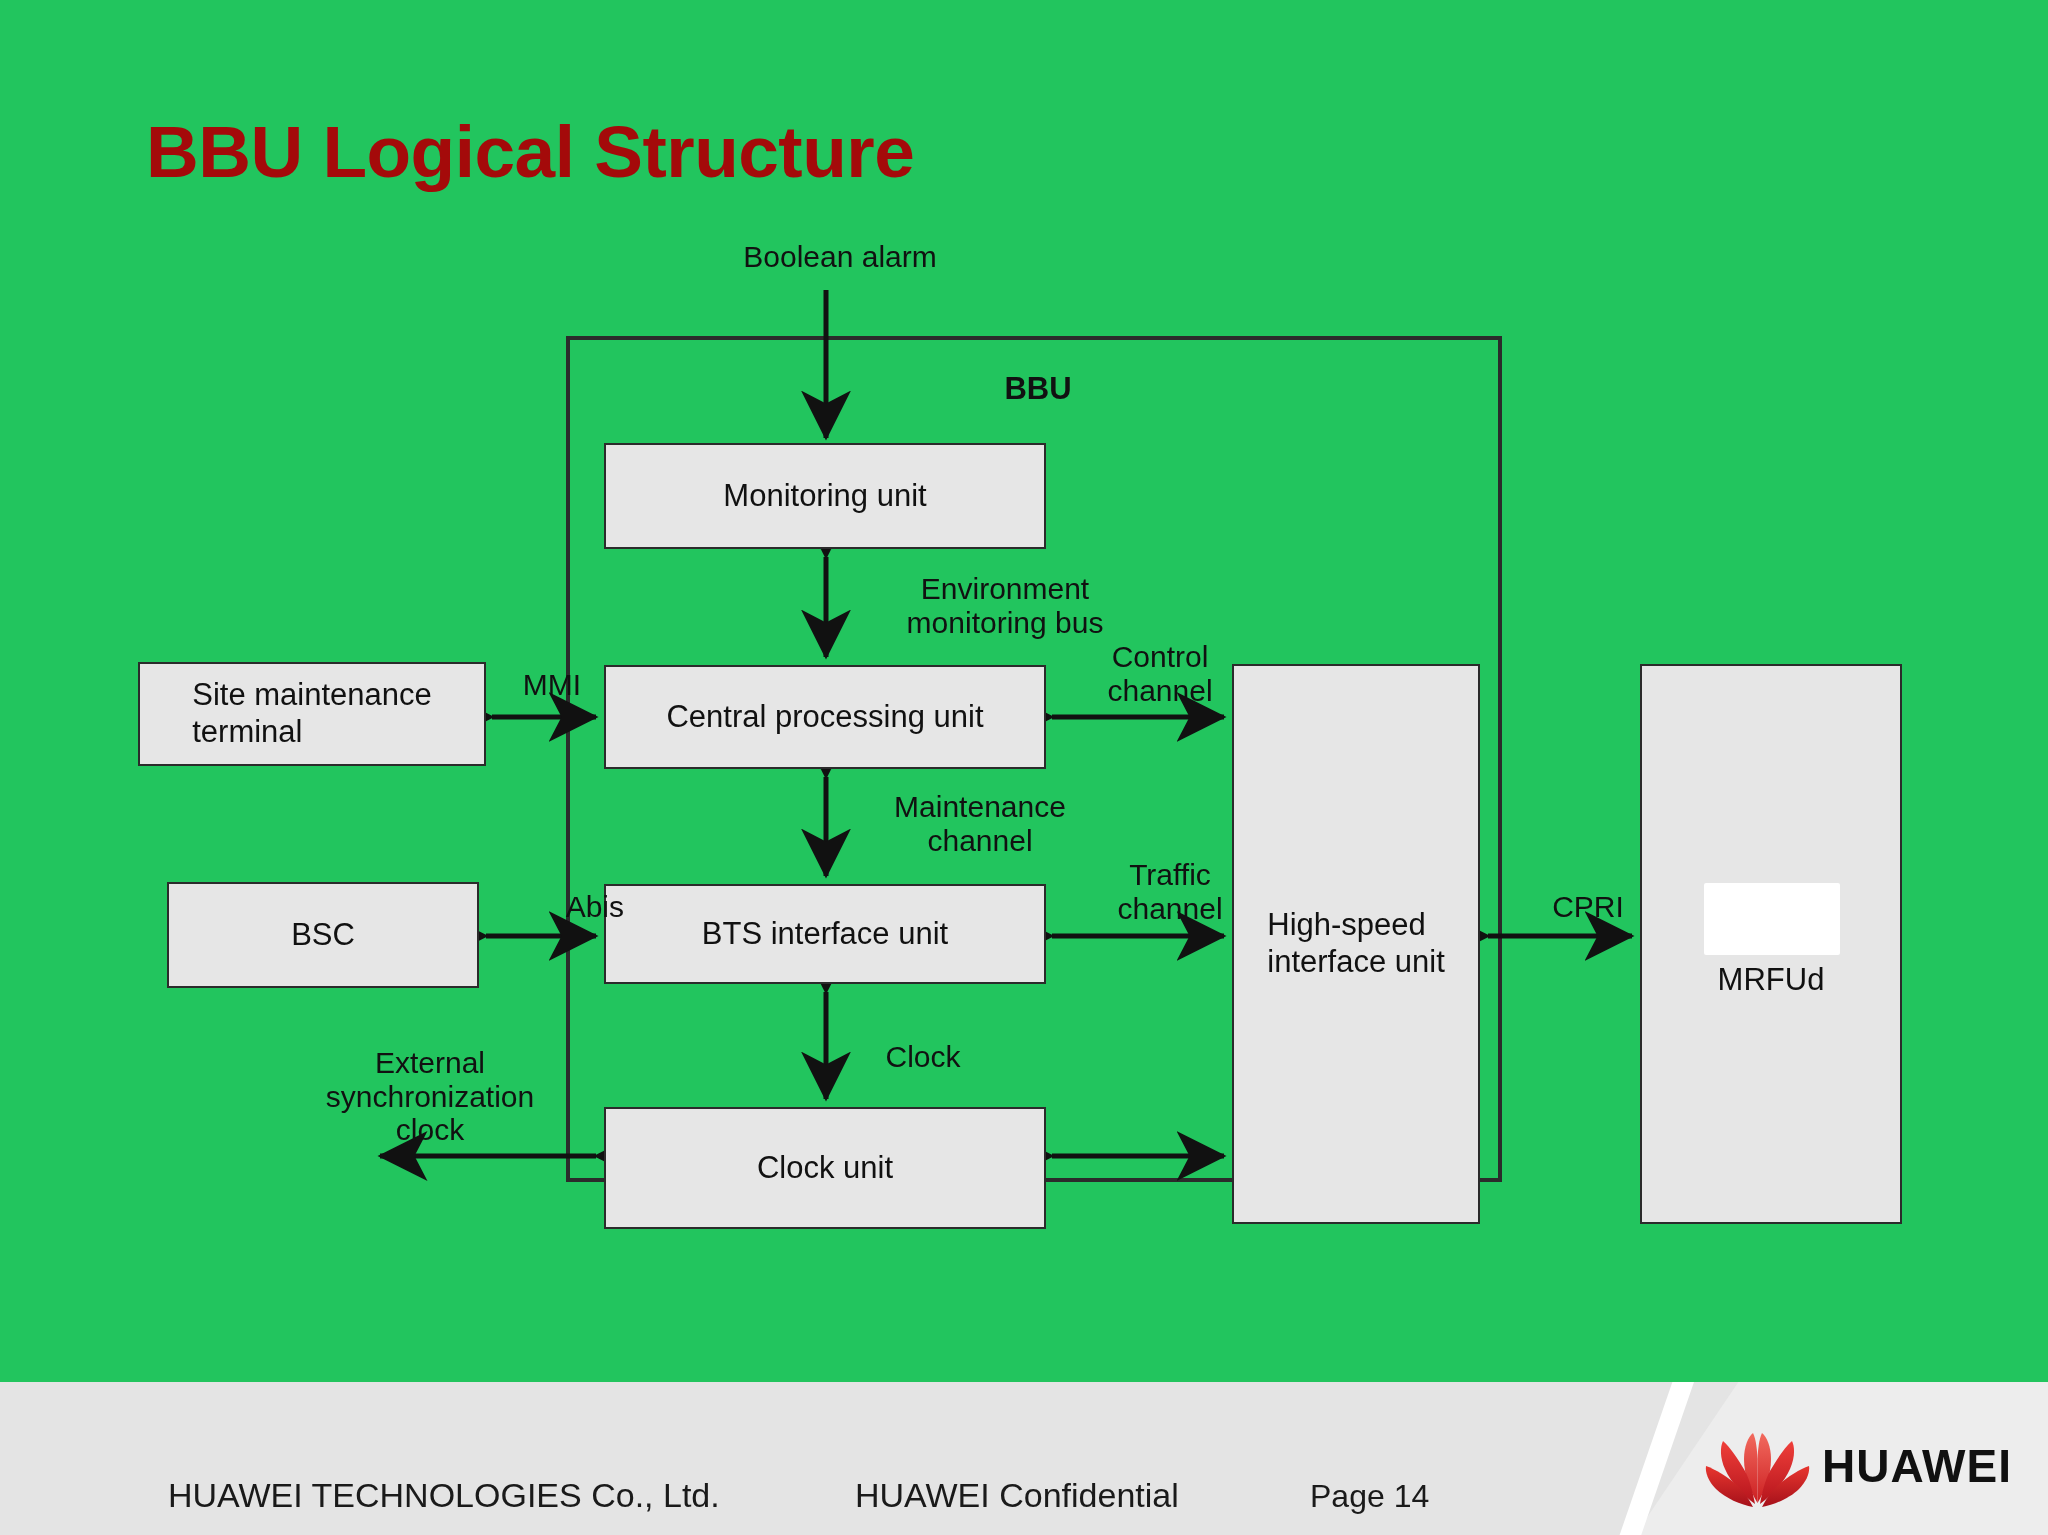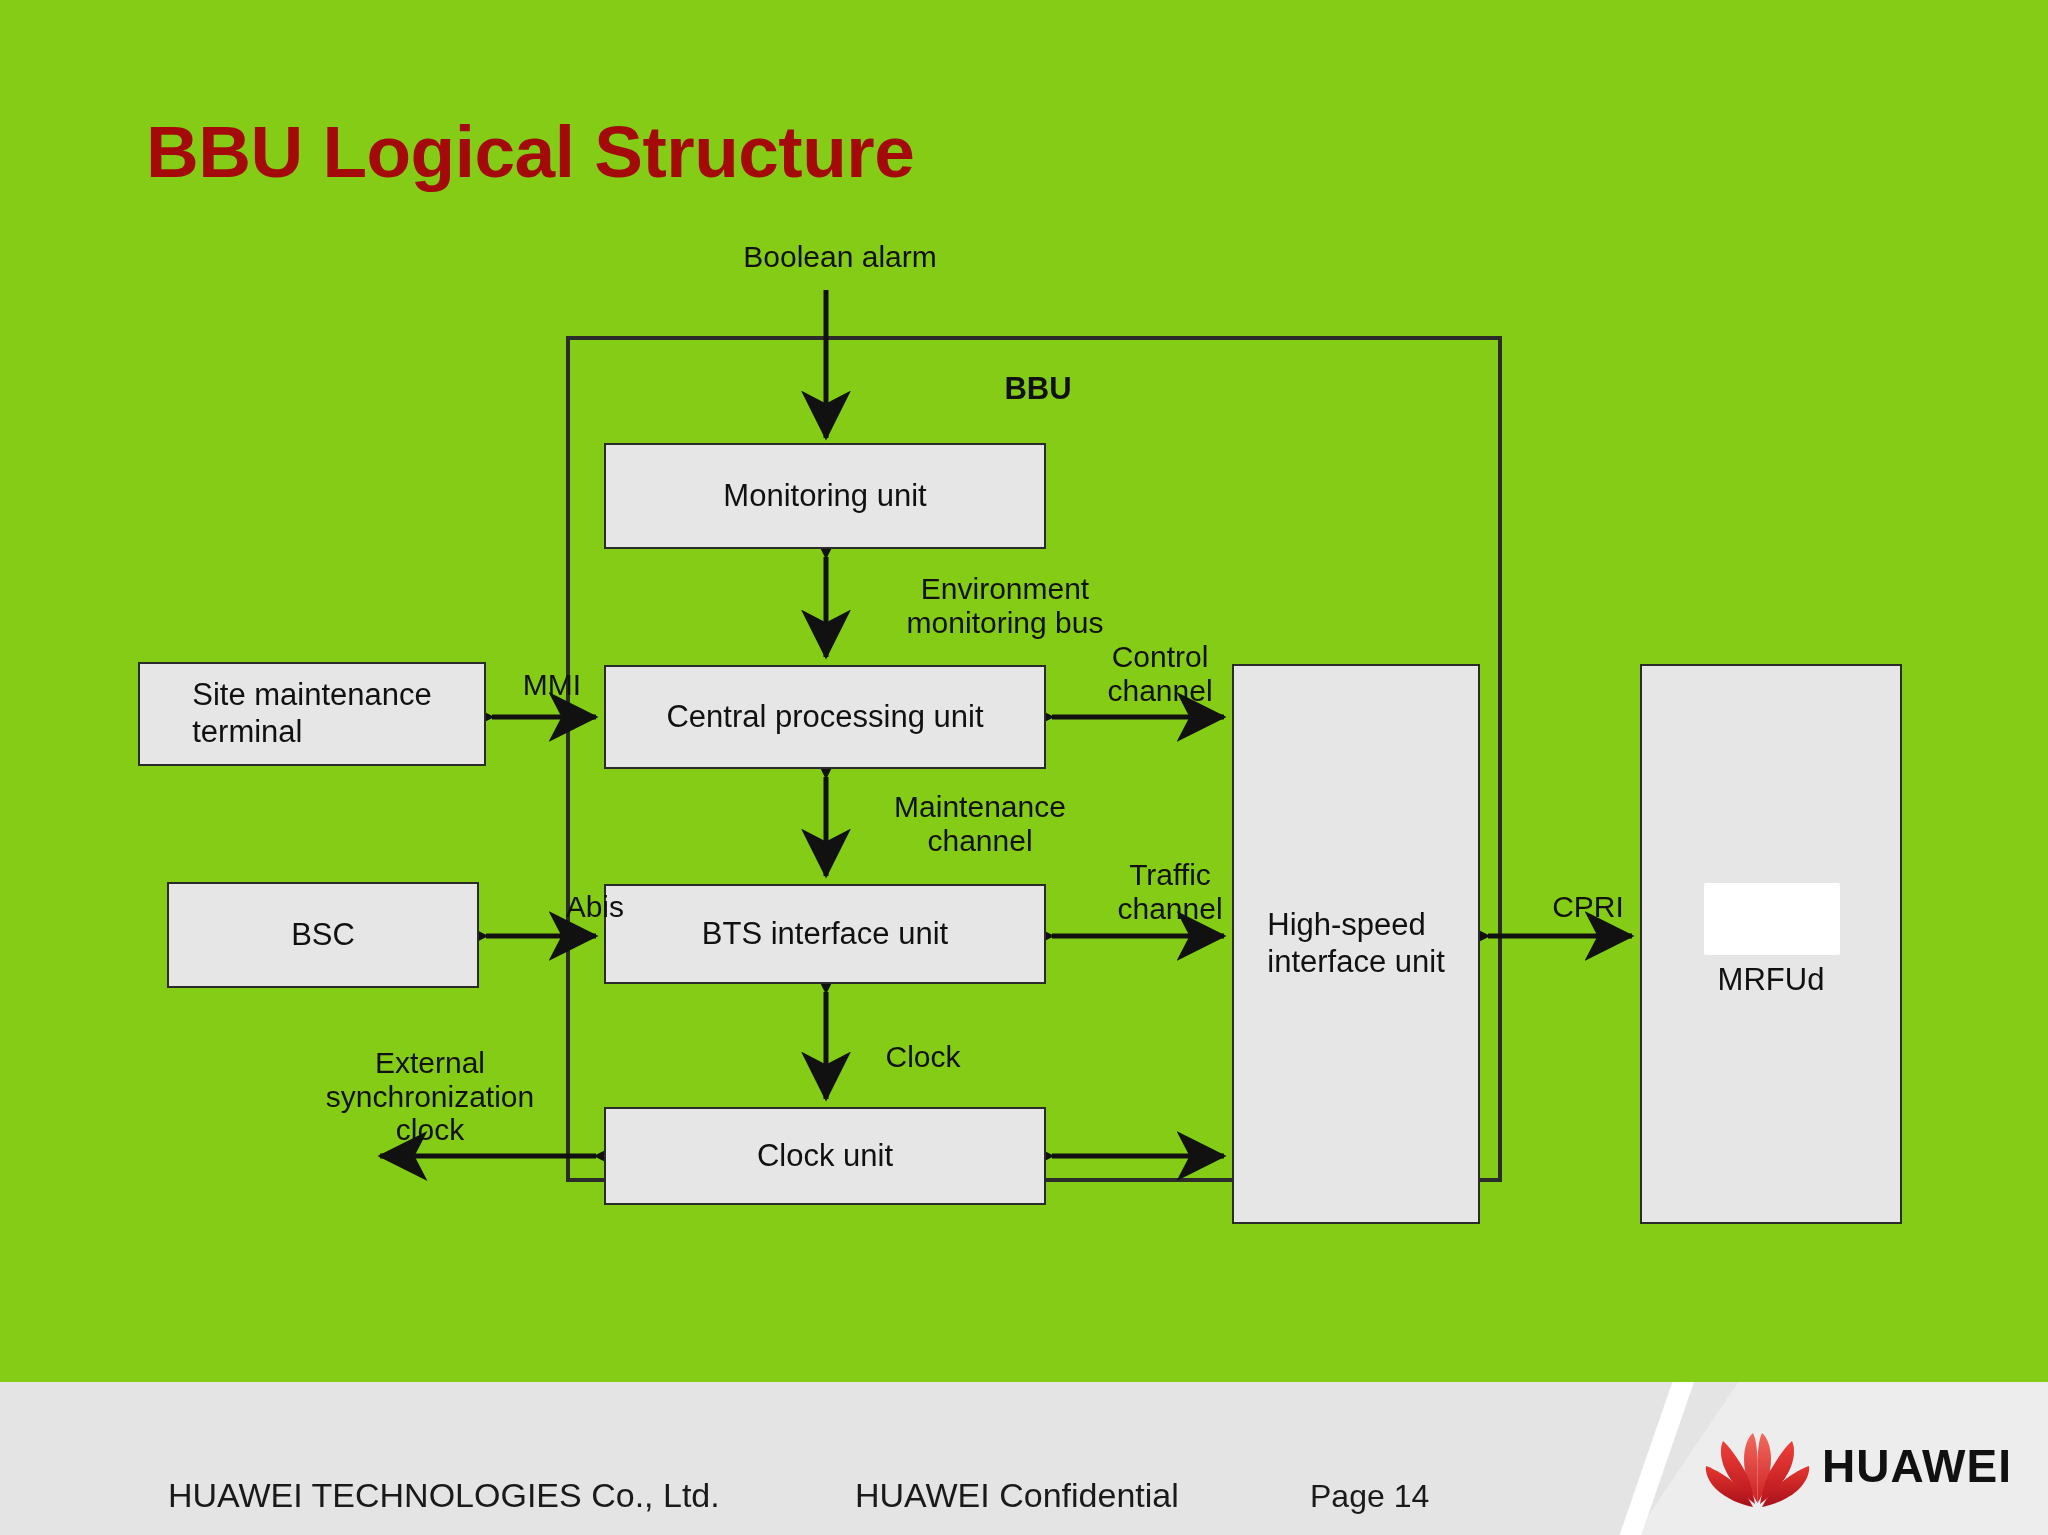--- a/index.html
+++ b/index.html
@@ -3,21 +3,21 @@
 <meta charset="utf-8">
 <style>
   html,body{margin:0;padding:0;}
   body{
     width:2048px;height:1535px;
     background:#ffffff;
     font-family:"Liberation Sans", sans-serif;
     overflow:hidden;
     position:relative;
   }
-  #slide{position:absolute;left:0;top:0;width:2048px;height:1535px;background:#84cc16;}
+  #slide{position:absolute;left:0;top:0;width:2048px;height:1535px;background:#22c55e;}
 
   
   .slide-title{
     position:absolute;left:146px;top:110px;
     font-size:73px;font-weight:bold;color:#a40a0a;
     letter-spacing:-0.5px;white-space:nowrap;
   }
 
   
   #diagram{position:absolute;left:0;top:0;width:2048px;height:1400px;}
@@ -34,21 +34,21 @@
     color:#111;
     font-size:31px;
     line-height:1.18;
     font-family:"Liberation Sans", sans-serif;
   }
   .node span{display:block;white-space:pre-line;}
 
   .node-monitoring{left:604px;top:443px;width:442px;height:106px;}
   .node-central   {left:604px;top:665px;width:442px;height:104px;}
   .node-bts       {left:604px;top:884px;width:442px;height:100px;}
-  .node-clock     {left:604px;top:1107px;width:442px;height:98px;}
+  .node-clock     {left:604px;top:1107px;width:442px;height:122px;}
   .node-site      {left:138px;top:662px;width:348px;height:104px;}
   .node-bsc       {left:167px;top:882px;width:312px;height:106px;}
   .node-hsiu      {left:1232px;top:664px;width:248px;height:560px;}
   .node-mrfu      {left:1640px;top:664px;width:262px;height:560px;}
 
   .node-hsiu span, .node-mrfu span{font-size:31px;}
   .node-mrfu span{position:relative;}
   .node-mrfu .hl{
     position:absolute;left:-14px;top:-6px;width:calc(100% + 30px);height:72px;
     background:#ffffff;z-index:0;border-radius:2px;

